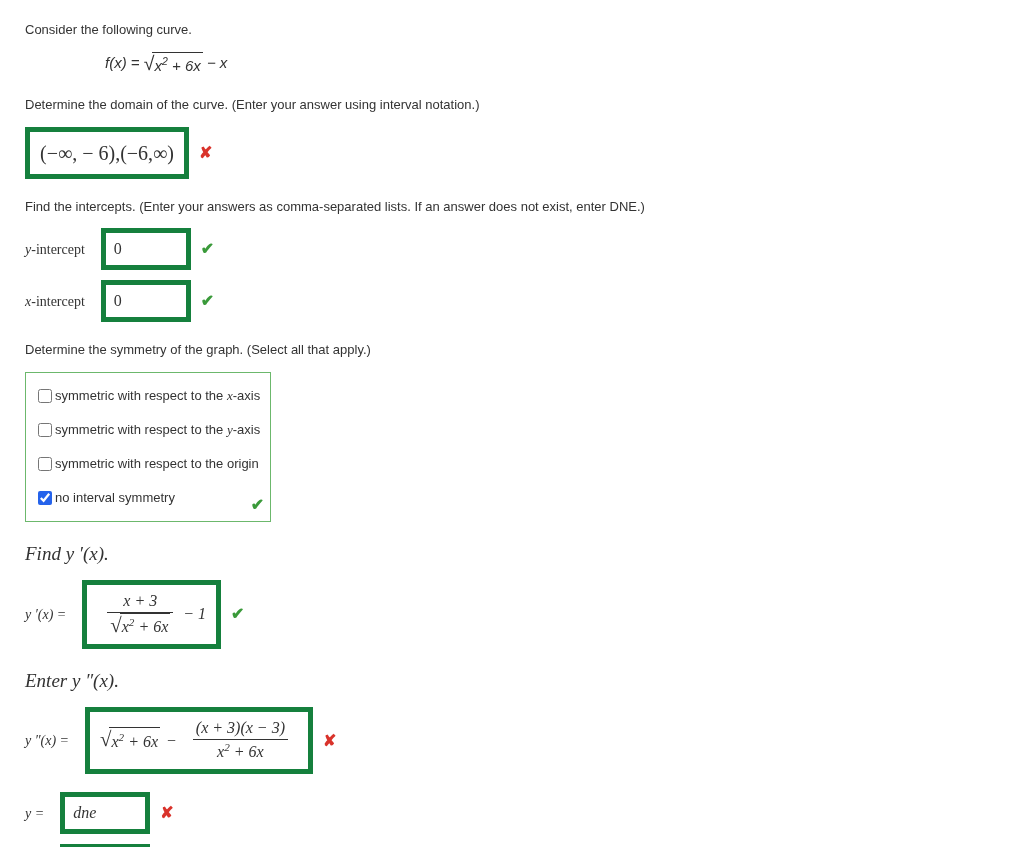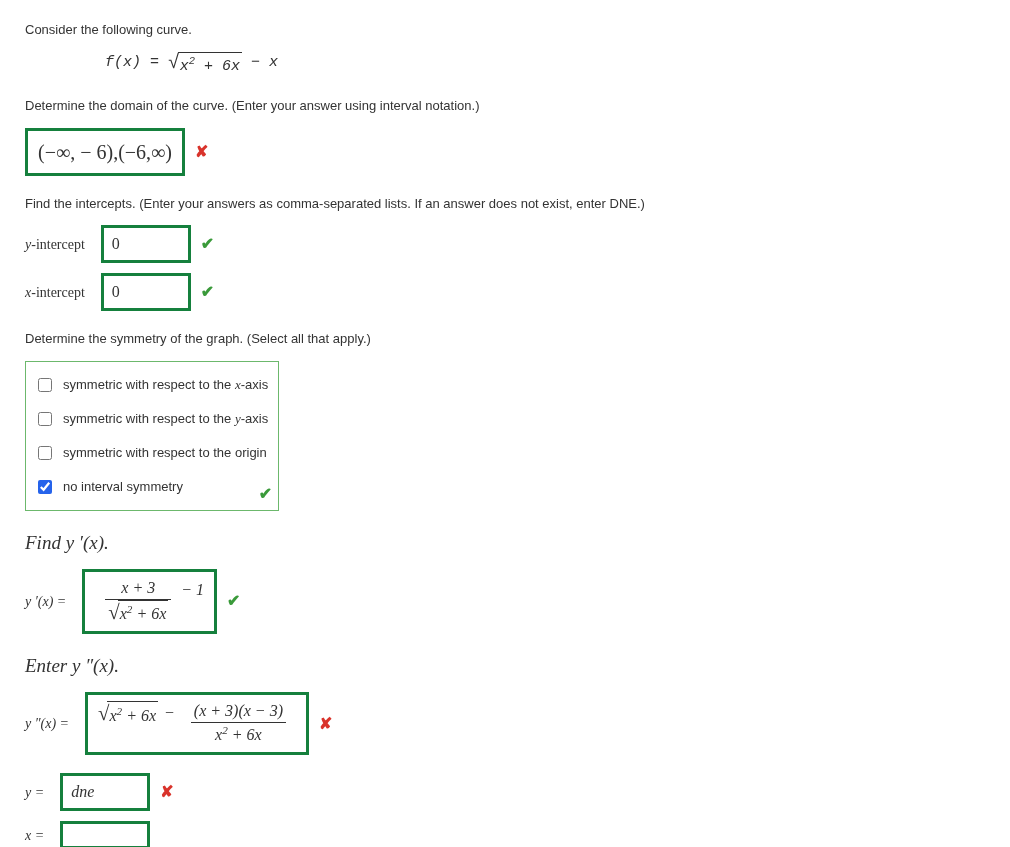--- a/index.html
+++ b/index.html
@@ -9,53 +9,53 @@
     color: #333;
     margin: 0;
     padding: 20px 25px;
     line-height: 1.5;
     background: #fff;
   }
   .section { margin-bottom: 18px; }
   .prompt { margin-bottom: 12px; }
   .formula-display {
     margin: 8px 0 12px 80px;
-    font-family: Liberation Mono, monospace;
+    font-family: Liberation Sans, sans-serif;
     font-size: 15px;
     font-style: italic;
   }
   .answer-row {
     display: flex;
     align-items: center;
     gap: 10px;
     margin: 10px 0;
   }
   .answer-box {
-    border: 3px solid #15803d;
+    border: 5px solid #15803d;
     padding: 6px 10px;
     min-height: 36px;
     display: inline-flex;
+    align-items: center;
     font-family: "Times New Roman", serif;
     font-size: 18px;
     background: #fff;
     min-width:50px;
   }
   .answer-box.wide { min-width: 90px; font-size:16px; padding:4px 8px; min-height:28px;}
   .mark-correct { color: #3a9a3a; font-weight: bold; font-size: 16px; }
   .mark-wrong { color: #d9332b; font-weight: bold; font-size: 16px; }
   .label-italic { font-style: italic; font-family:"Times New Roman", serif; font-size:19px; }
   .checkbox-group {
     border: 1px solid #6cb86c;
     display: inline-block;
     padding: 6px 10px 6px 8px;
     position: relative;
   }
   .checkbox-row {
     display: flex;
-    gap: 8px;
     padding: 7px 0;
     font-size: 13px;
     color: #333;
   }
   .checkbox-row .var { font-style: italic; font-family:"Times New Roman",serif; }
   input[type="checkbox"] {
     width: 14px; height: 14px;
     accent-color: #2563eb;
   }
   .corner-check {

